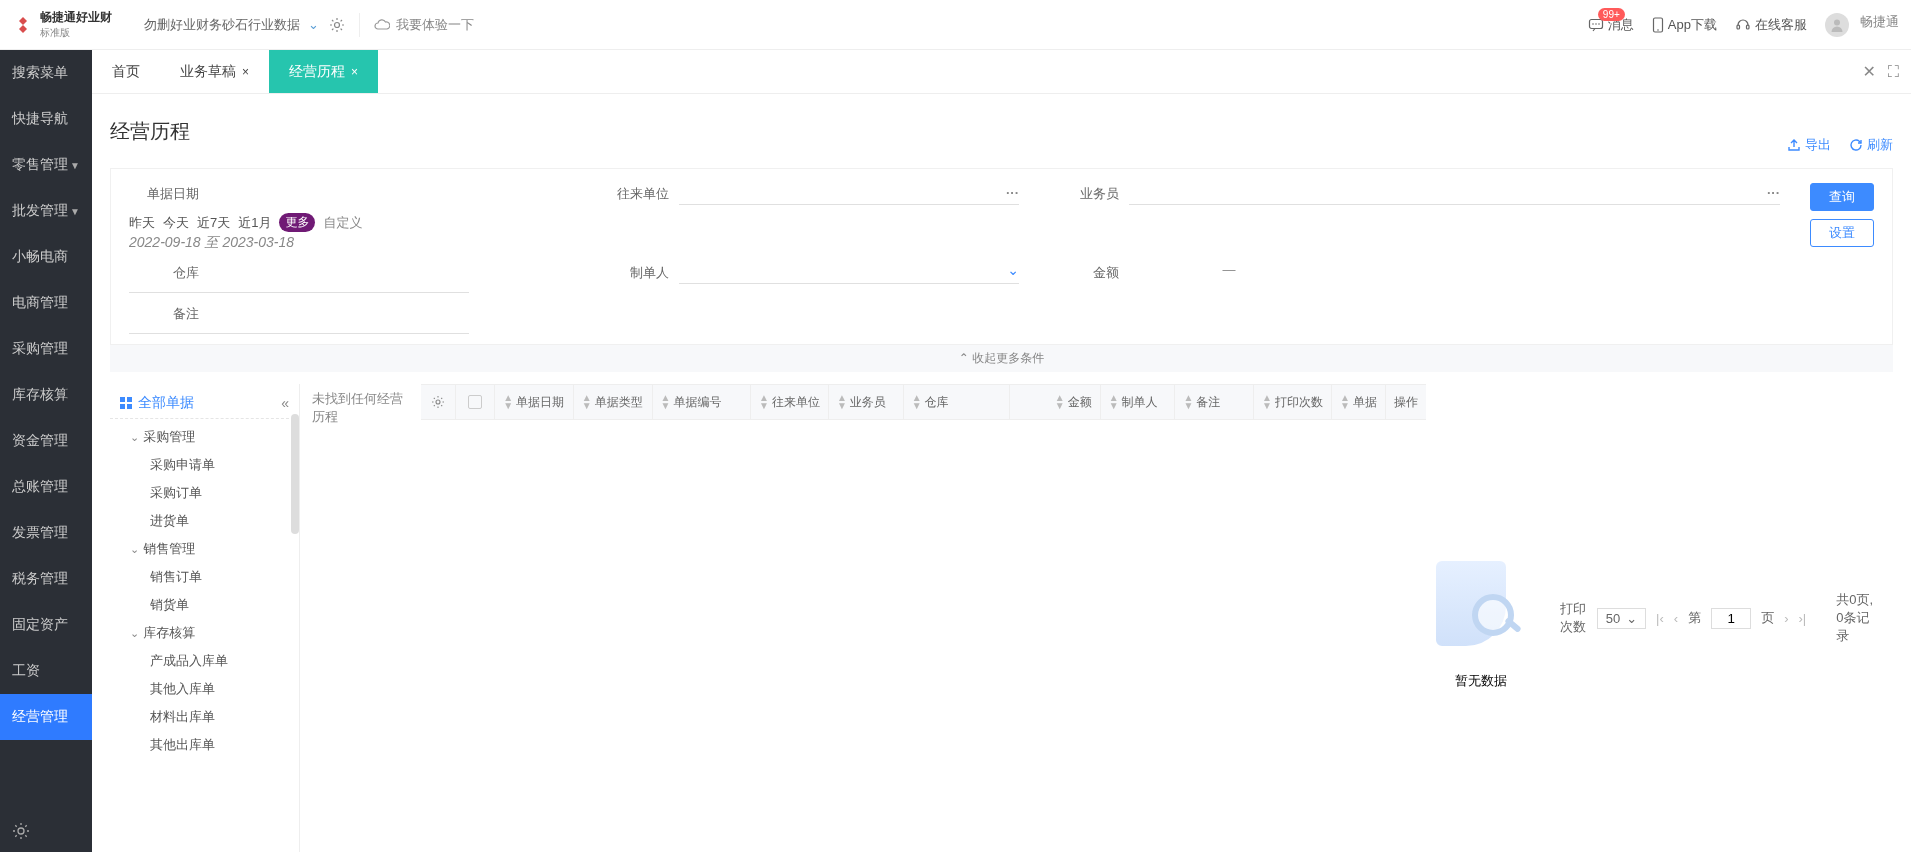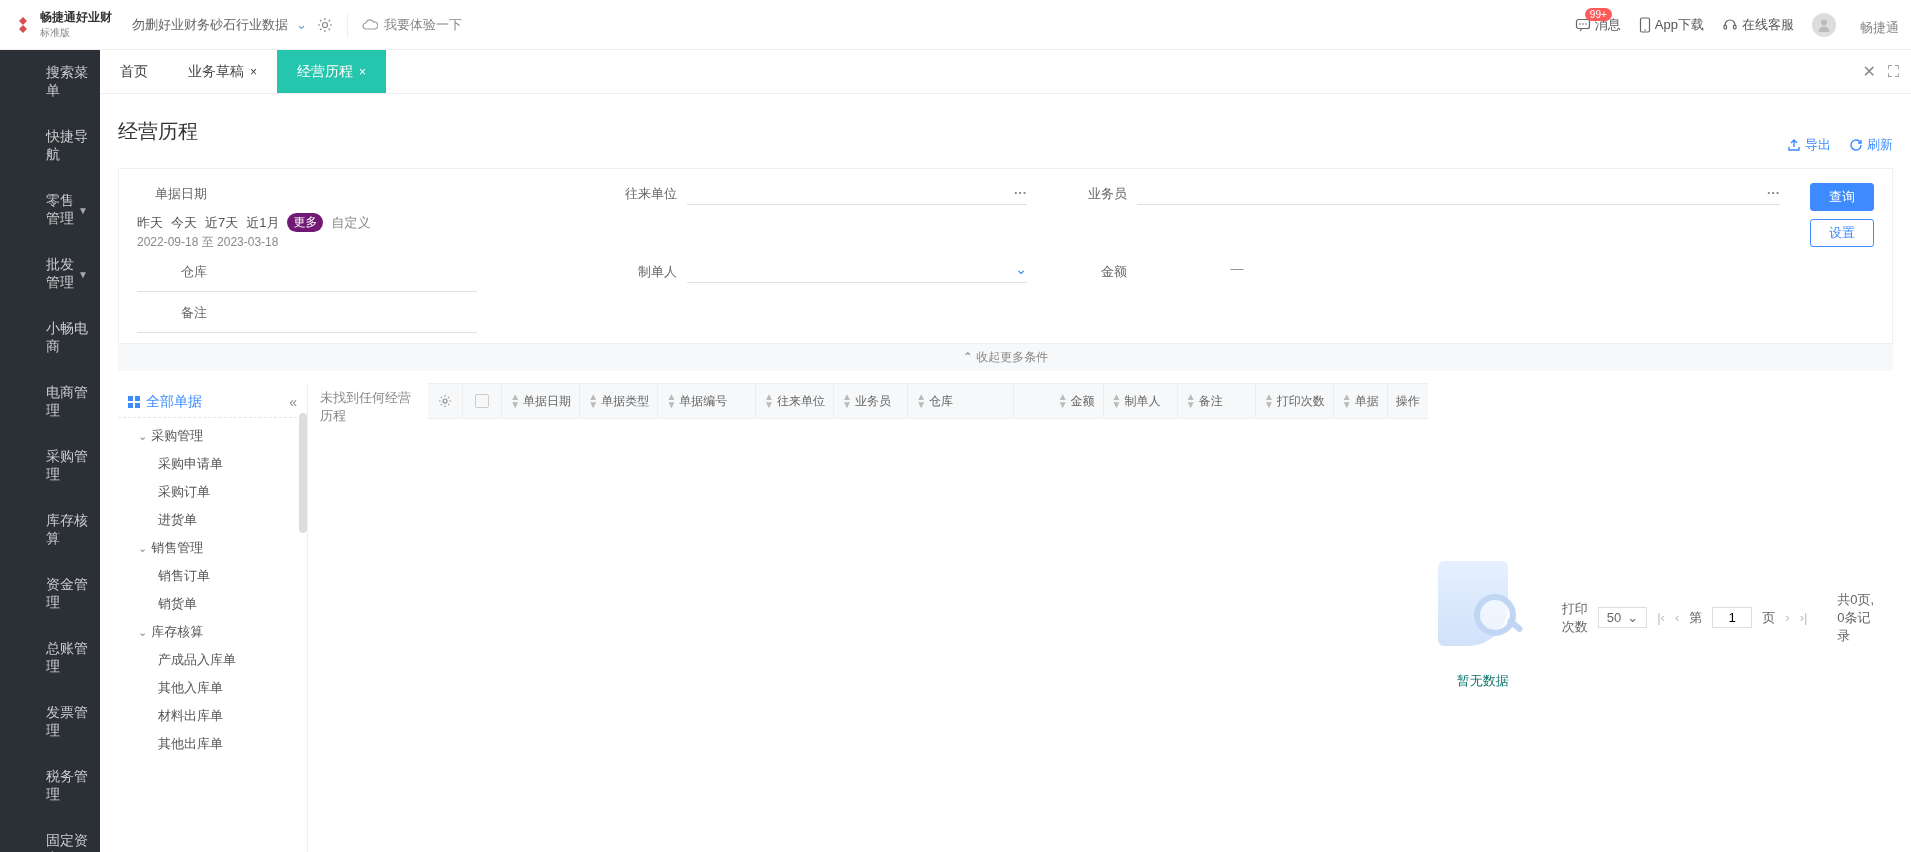--- a/index.html
+++ b/index.html
@@ -3,34 +3,34 @@
 <meta charset="utf-8">
 <style>
 * { margin: 0; padding: 0; box-sizing: border-box; font-family: "Microsoft YaHei", Arial, sans-serif; }
 body { width: 1911px; height: 852px; background: #fff; overflow: hidden; font-size: 13px; display: flex; flex-direction: column; }
 
 .topbar { height: 50px; display: flex; align-items: center; border-bottom: 1px solid #eee; padding: 0 12px; background: #fff; }
 .logo-block { display: flex; align-items: center; gap: 6px; width: 108px; }
 .logo-icon { width: 22px; height: 22px; border-radius: 50%; display: flex; align-items: center; justify-content: center; color: #d94d4d; font-weight: bold; }
 .logo-text { font-size: 12px; font-weight: bold; color: #333; }
 .logo-sub { font-size: 10px; color: #888; display: block; }
-.env-select { margin-left: 12px; color: #666; font-size: 13px; display: flex; align-items: center; gap: 8px; }
+.env-select { margin-left: 24px; color: #666; font-size: 13px; display: flex; align-items: center; gap: 8px; }
 .chev-down { color: #5c9fd6; }
 .gear { color: #888; margin-left: 10px; }
 .divider-v { width: 1px; height: 24px; background: #eee; margin: 0 14px; }
 .cloud-try { color: #888; font-size: 13px; display: flex; align-items: center; gap: 6px; }
 .top-right { margin-left: auto; display: flex; align-items: center; gap: 18px; color: #555; font-size: 13px; }
 .top-action { display: flex; align-items: center; gap: 4px; cursor: pointer; position: relative; }
 .badge { position: absolute; top: -8px; left: 10px; background: #ff5a5a; color: #fff; font-size: 10px; padding: 1px 5px; border-radius: 8px; }
-.user-block { display: flex; align-items: flex-end; gap: 24px; color: #888; }
+.user-block { display: flex; align-items: flex-start; gap: 11px; color: #888; }
 .avatar { width: 24px; height: 24px; background: #ddd; border-radius: 50%; display: flex; align-items: center; justify-content: center; font-size: 14px; color: #aaa; }
 
 .body-wrap { flex: 1; display: flex; overflow: hidden; }
 
-.sidebar { width: 100px; background: #2b2f36; color: #ccc; display: flex; flex-direction: column; font-size: 14px; padding-left: 34px; }
+.sidebar { width: 92px; background: #2b2f36; color: #ccc; display: flex; flex-direction: column; font-size: 14px; }
 .side-item { padding: 14px 12px; cursor: pointer; display: flex; align-items: center; justify-content: space-between; }
 .side-item.active { background: #2f7bff; color: #fff; }
 .side-caret { font-size: 10px; color: #aaa; }
 .side-settings { margin-top: auto; padding: 12px; text-align: center; color: #aaa; font-size: 16px; }
 
 .main { flex: 1; display: flex; flex-direction: column; overflow: hidden; }
 
 .tabbar { height: 44px; display: flex; align-items: stretch; border-bottom: 1px solid #eee; background: #fff; }
 .tab { display: flex; align-items: center; padding: 0 20px; font-size: 14px; color: #444; cursor: pointer; gap: 6px; }
 .tab.active { background: #26c5ae; color: #fff; }
@@ -44,21 +44,21 @@
 
 .filter-panel { margin: 8px 18px 0; background: #fff; border: 1px solid #f0f0f0; padding: 14px 18px 0; }
 .filter-row { display: flex; align-items: flex-start; gap: 30px; margin-bottom: 10px; }
 .filter-item { display: flex; align-items: flex-start; gap: 10px; }
 .filter-item.main { flex: 0 0 440px; }
 .filter-item.unit { flex: 0 0 420px; }
 .filter-item.biz { flex: 1; }
 .f-label { width: 70px; text-align: right; color: #666; font-size: 13px; padding-top: 2px; }
 .date-quick { display: flex; align-items: center; gap: 8px; font-size: 13px; color: #555; flex-wrap: wrap; }
 .date-quick .pill { background: #701a75; color: #fff; padding: 1px 6px; border-radius: 10px; font-size: 12px; }
-.date-range { color: #888; font-size: 12px; margin-top: 2px; }
+.date-range { color: #888; font-size: 14px; margin-top: 2px; font-style: italic; }
 .f-input { flex: 1; border-bottom: 1px solid #e0e0e0; height: 22px; position: relative; }
 .f-input .more-dots { position: absolute; right: 0; top: 2px; color: #888; font-weight: bold; }
 .f-input .chev { position: absolute; right: 0; top: 0; color: #3d8bff; font-size: 14px; }
 .f-dash { display: flex; align-items: center; justify-content: center; width: 200px; color: #888; }
 .btn-col { display: flex; flex-direction: column; gap: 8px; }
 .btn { padding: 4px 18px; border-radius: 3px; font-size: 13px; cursor: pointer; border: 1px solid #3d8bff; text-align: center; }
 .btn.primary { background: #3d8bff; color: #fff; }
 .btn.secondary { background: #fff; color: #3d8bff; }
 
 .collapse-bar { text-align: center; font-size: 12px; color: #888; padding: 5px 0; cursor: pointer; background: #f7f8fa; margin: 0 18px; }
@@ -74,21 +74,21 @@
 
 .data-panel { flex: 1; display: flex; flex-direction: row; overflow: hidden; }
 .no-result { padding: 6px 12px; color: #888; font-size: 13px; }
 .table-head { display: flex; align-items: center; background: #f7f8fa; border-top: 1px solid #eee; border-bottom: 1px solid #eee; height: 36px; overflow: hidden; }
 .th { padding: 0 8px; font-size: 12px; color: #666; display: flex; align-items: center; gap: 3px; border-right: 1px solid #eee; height: 100%; white-space: nowrap; }
 .th.gear-cell { width: 40px; justify-content: center; }
 .th.check-cell { width: 45px; justify-content: center; }
 .th .sort { color: #bbb; font-size: 10px; line-height: 8px; }
 .checkbox { width: 14px; height: 14px; border: 1px solid #ccc; border-radius: 2px; }
 
-.empty-state { flex: 1; display: flex; flex-direction: column; align-items: center; justify-content: center; color: #0f766e; gap: 16px; }
+.empty-state { flex: 1; display: flex; flex-direction: column; align-items: center; justify-content: center; color: #000000; gap: 16px; }
 .empty-img { width: 110px; height: 110px; position: relative; }
 .paper-shape { position: absolute; width: 70px; height: 85px; left: 10px; top: 15px; background: linear-gradient(180deg,#e6f0ff,#d0e1fa); border-radius: 6px 6px 40px 6px; }
 .magnifier { position: absolute; width: 42px; height: 42px; right: 22px; bottom: 20px; border: 6px solid #c0d6f2; border-radius: 50%; background: rgba(255,255,255,0.6); }
 .magnifier::after { content: ""; position: absolute; width: 18px; height: 6px; background: #c0d6f2; transform: rotate(40deg); right: -14px; bottom: 2px; border-radius: 3px; }
 .empty-text { font-size: 13px; }
 
 .hscroll { height: 10px; background: #f5f5f5; border-radius: 5px; margin: 4px 6px; position: relative; }
 .hscroll-thumb { position: absolute; left: 120px; top: 0; height: 10px; width: 70%; background: #d9d9d9; border-radius: 5px; }
 
 .pagination { display: flex; align-items: center; gap: 10px; padding: 8px 12px; font-size: 13px; color: #666; justify-content: flex-end; }

